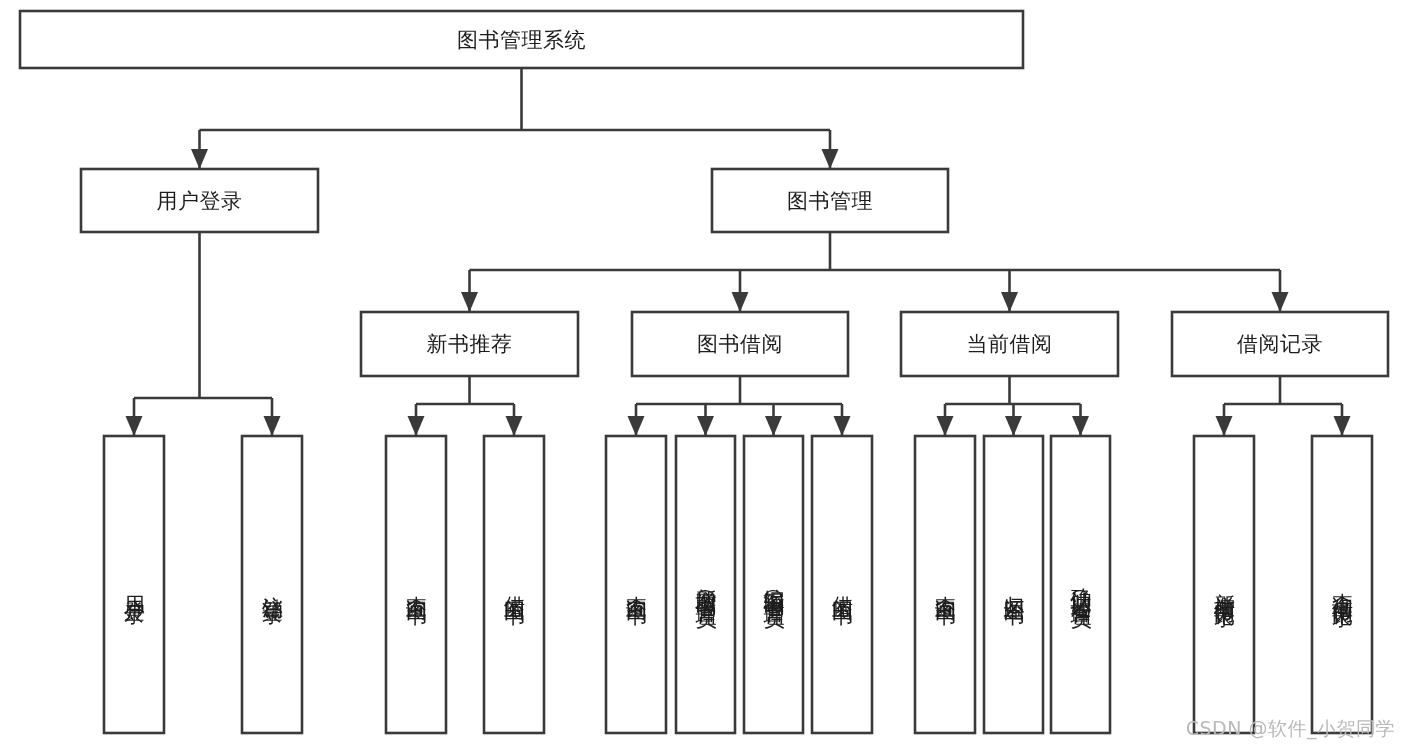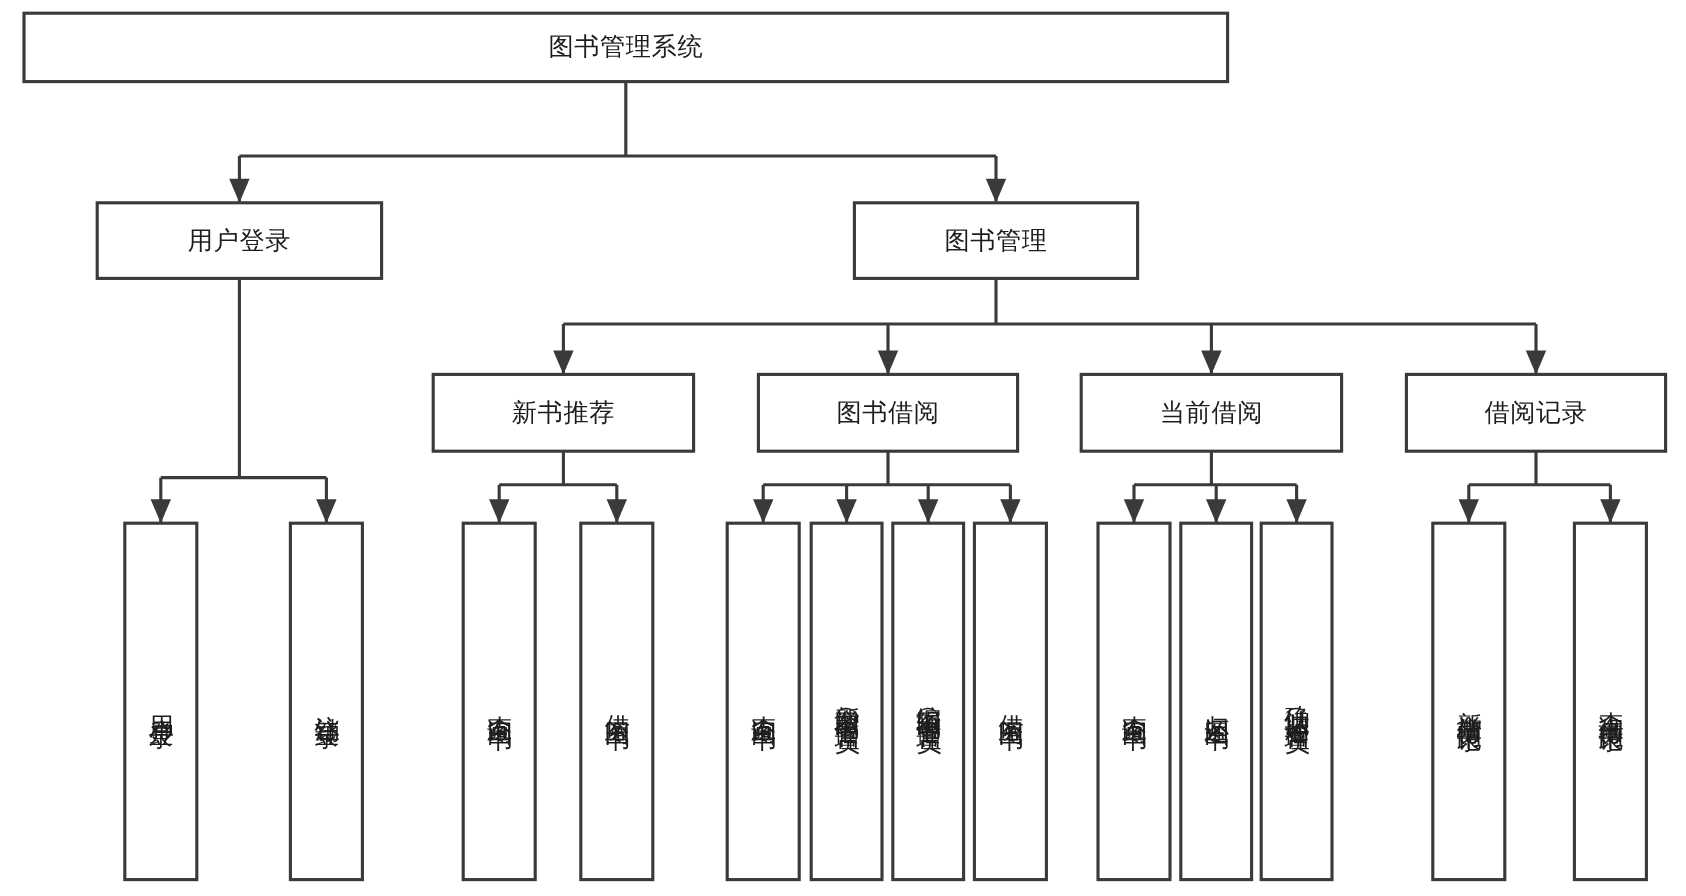--- a/index.html
+++ b/index.html
@@ -206,14 +206,15 @@
         <span class="leaf-label-vert">确认归还（管理员）</span>
       </div>
       <div class="leaf-label-wrap" style="left: 1194px; top: 436px; width: 60px; height: 297px;">
         <span class="leaf-label-vert">新增借阅记录</span>
       </div>
       <div class="leaf-label-wrap" style="left: 1312px; top: 436px; width: 60px; height: 297px;">
         <span class="leaf-label-vert">查询借阅记录</span>
       </div>
     </div>
 
+  <div class="watermark">CSDN @软件_小贺同学</div>
 
 </div>
 
 </body></html>

